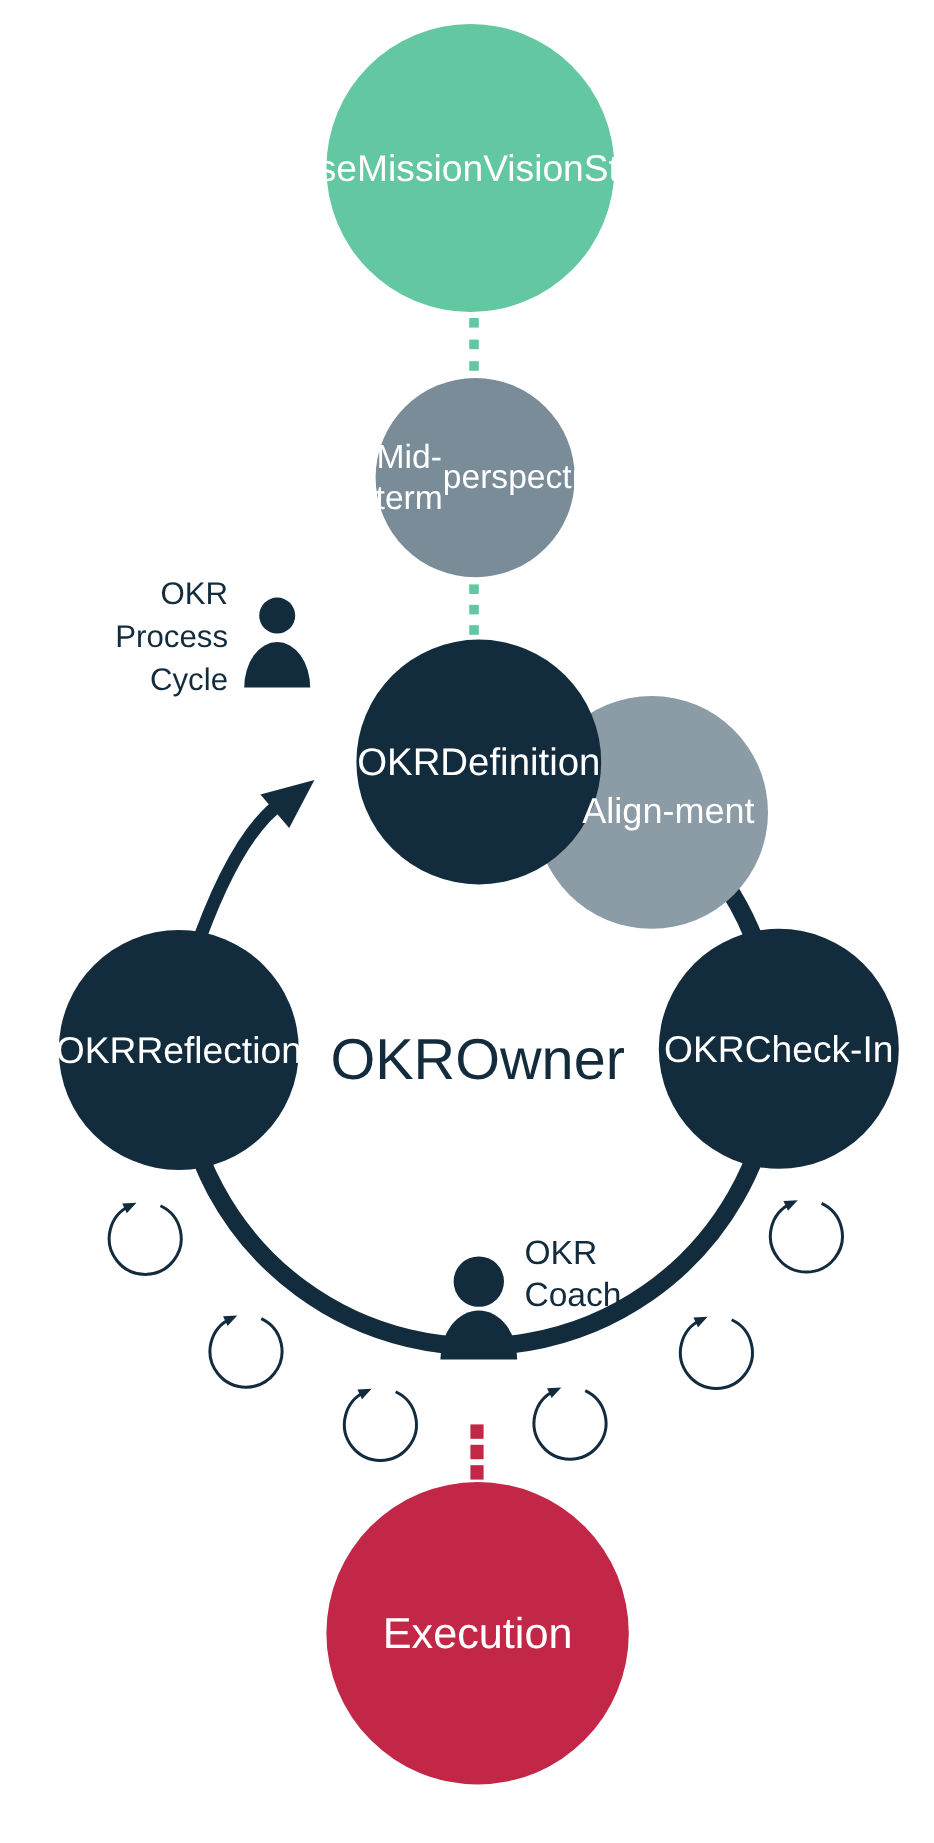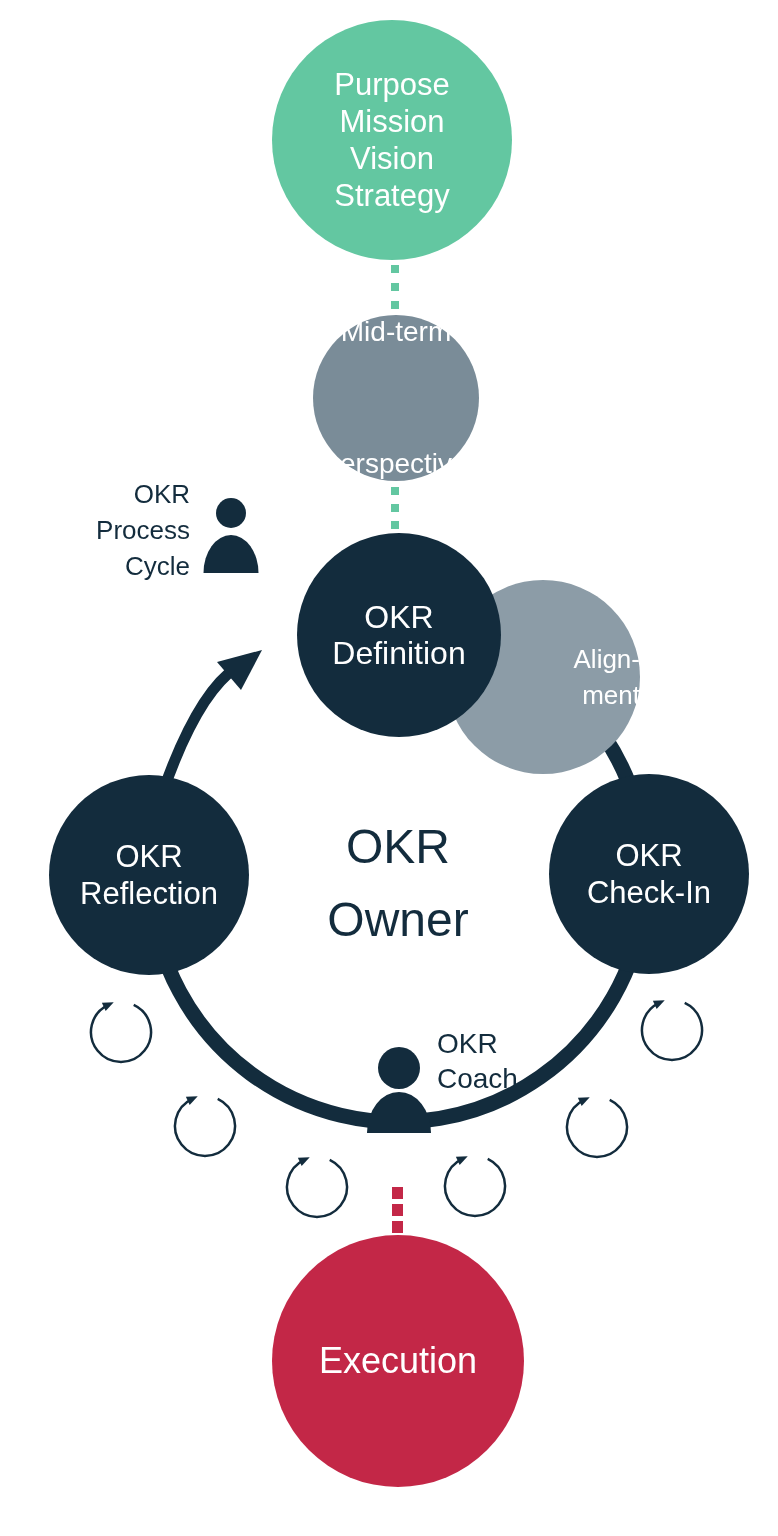--- a/index.html
+++ b/index.html
@@ -9,34 +9,34 @@
     height: 1536px;
     background: #ffffff;
     font-family: "Liberation Sans", "DejaVu Sans", sans-serif;
     overflow: hidden;
   }
   .canvas svg { position: absolute; left: 0; top: 0; }
 
   .label {
     position: absolute;
     display: flex;
-    flex-direction: column;
+    flex-direction: row;
     align-items: center;
     justify-content: center;
     text-align: center;
     color: #ffffff;
     font-weight: 400;
     pointer-events: none;
   }
   .label.dark-text { color: #132C3D; }
 
   .purpose-label    { left: 272px; top: 20px;   width: 240px; height: 240px; font-size: 31px; line-height: 37px; }
   .midterm-label    { left: 313px; top: 315px;  width: 166px; height: 166px; font-size: 28px; line-height: 34px; justify-content: space-between; }
   .definition-label { left: 297px; top: 533px;  width: 204px; height: 204px; font-size: 32px; line-height: 36px; }
-  .alignment-label  { left: 446px; top: 580px;  width: 194px; height: 194px; font-size: 26px; line-height: 36px; align-items: flex-end; }
+  .alignment-label  { left: 460px; top: 580px;  width: 194px; height: 194px; font-size: 30px; line-height: 36px; }
   .reflection-label { left: 49px;  top: 775px;  width: 200px; height: 200px; font-size: 31px; line-height: 37px; }
   .checkin-label    { left: 549px; top: 774px;  width: 200px; height: 200px; font-size: 31px; line-height: 37px; }
   .execution-label  { left: 272px; top: 1235px; width: 252px; height: 252px; font-size: 36px; line-height: 40px; }
   .center-label     { left: 298px; top: 810px;  width: 200px; height: 146px; font-size: 48px; line-height: 73px; }
 
   .owner-label {
     position: absolute; left: 60px; top: 476px; width: 130px;
     text-align: right; color: #132C3D; font-size: 26px; line-height: 36px; font-weight: 400;
   }
   .coach-label {

